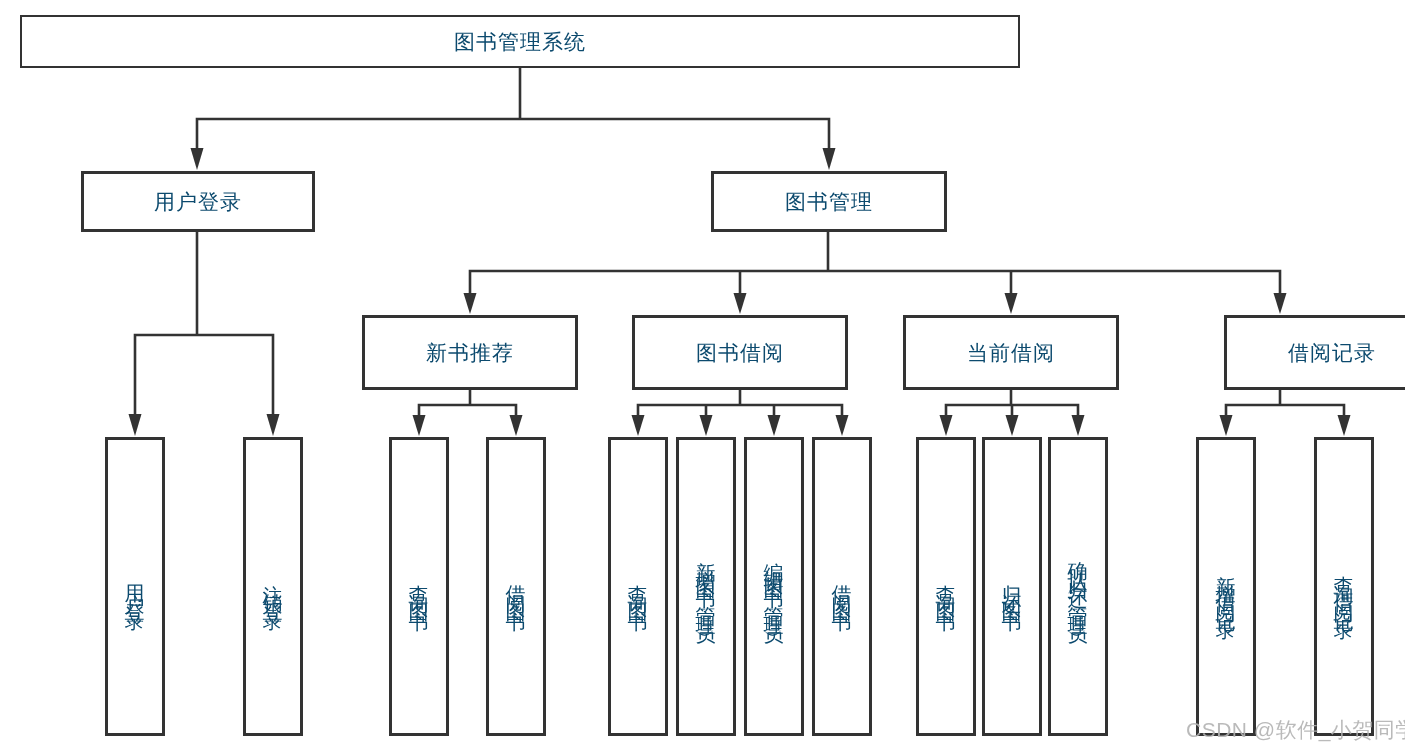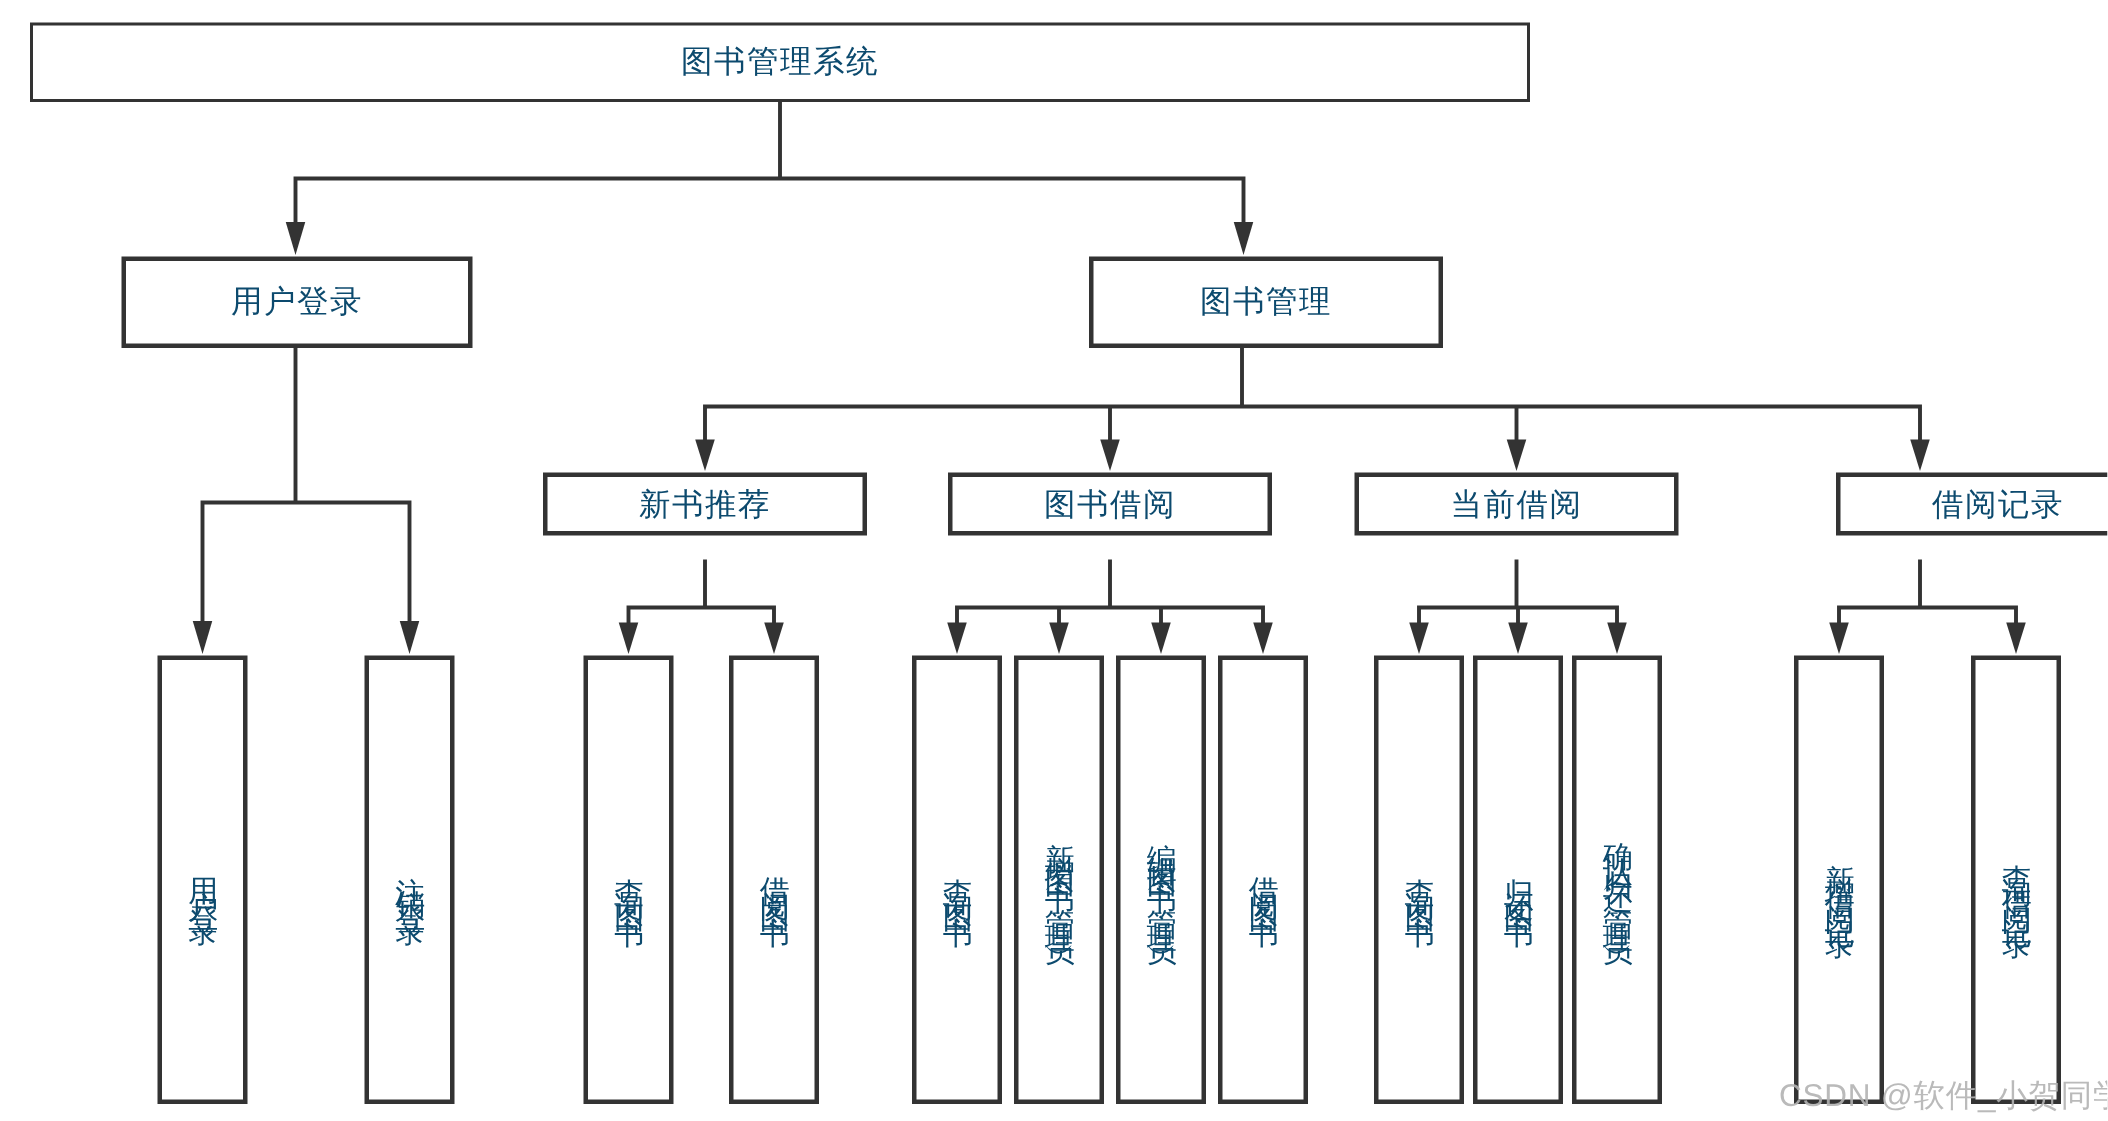--- a/index.html
+++ b/index.html
@@ -26,22 +26,22 @@
     align-items: center;
     justify-content: center;
     font-size: 21px;
     letter-spacing: 1px;
     text-align: center;
     line-height: 1;
   }
   .root  { left: 20px;  top: 15px;  width: 1000px; height: 53px; border-width: 2px; }
   .lvl2  { top: 171px;  height: 61px; }
   .l2a   { left: 81px;  width: 234px; }
-  .l2b   { left: 711px; width: 236px; margin-left: 15px; }
-  .lvl3  { top: 315px;  height: 42px; width: 216px; }
+  .l2b   { left: 711px; width: 236px; }
+  .lvl3  { top: 315px;  height: 75px; width: 216px; }
   .l3a   { left: 362px; }
   .l3b   { left: 632px; }
   .l3c   { left: 903px; }
   .l3d   { left: 1224px; }
   .leaf  {
     top: 437px; height: 299px; width: 60px;
     writing-mode: vertical-rl;
     text-orientation: mixed;
     letter-spacing: 9px;
     font-size: 20px;

